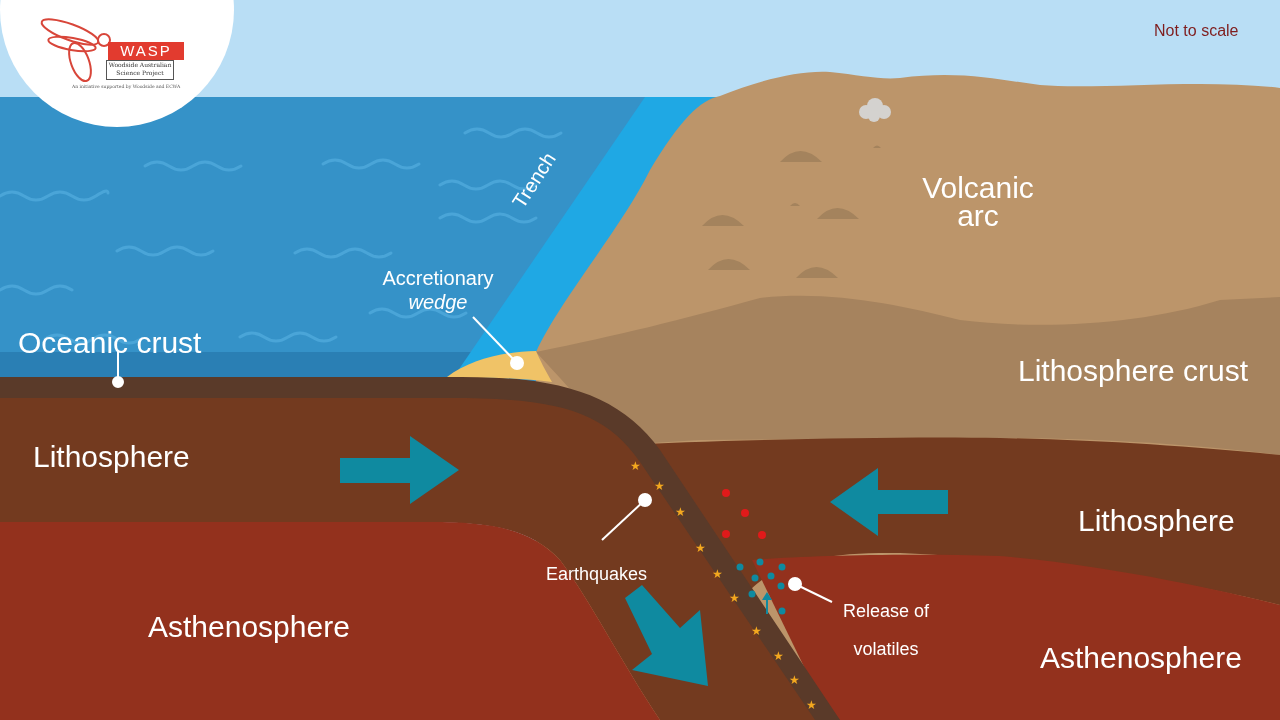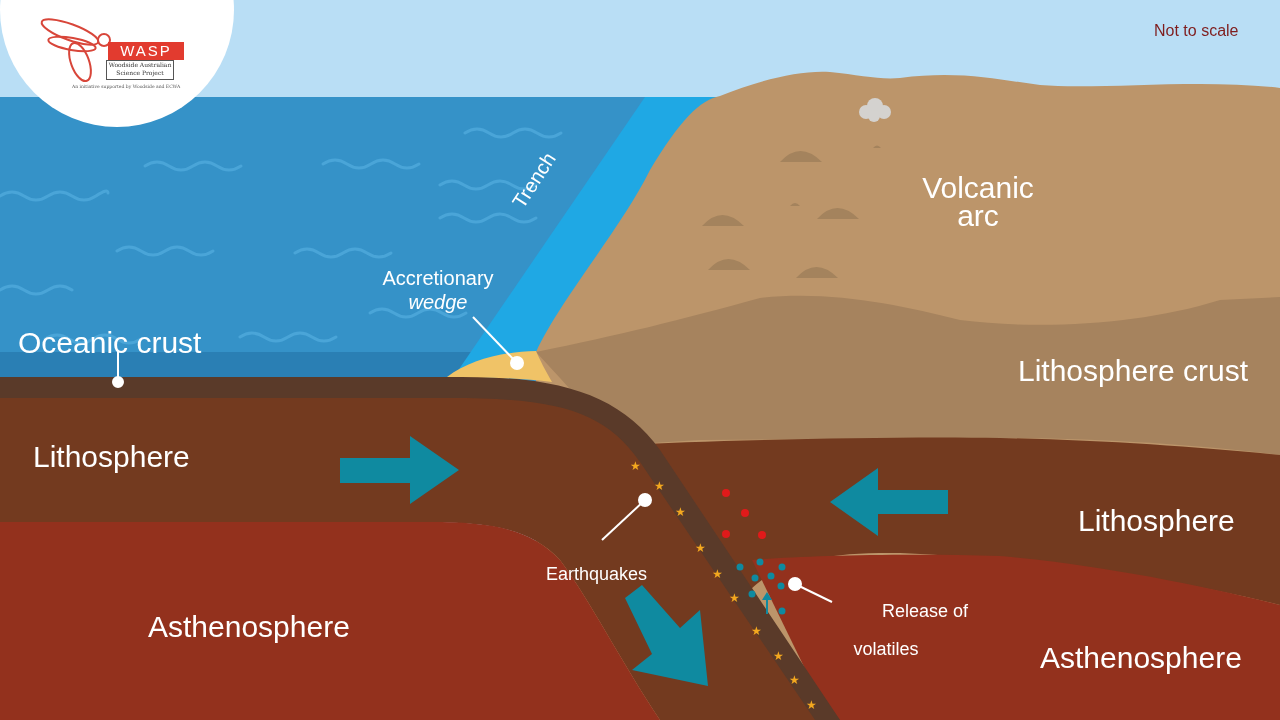--- a/index.html
+++ b/index.html
@@ -142,16 +142,16 @@
 <div class="lbl big" style="left:18px; top:314px;margin-top:12px;">Oceanic crust</div>
 <div class="lbl mid" style="left:508px; top:200px; transform: rotate(-57deg); transform-origin: left top;">Trench</div>
 <div class="lbl mid" style="left:380px; top:267px; width:116px;">Accretionary</div>
 <div class="lbl mid" style="left:380px; top:291px; width:116px;font-style:italic;">wedge</div>
 <div class="lbl big" style="left:918px; top:171px; width:120px; text-align:center;">Volcanic</div>
 <div class="lbl big" style="left:918px; top:199px; width:120px; text-align:center;">arc</div>
 <div class="lbl big" style="left:1018px; top:354px;">Lithosphere crust</div>
 <div class="lbl big" style="left:33px; top:440px;">Lithosphere</div>
 <div class="lbl big" style="left:1078px; top:504px;">Lithosphere</div>
 <div class="lbl small" style="left:546px; top:546px;margin-top:19px;">Earthquakes</div>
-<div class="lbl small" style="left:836px; top:602px; width:100px;margin-left:39px;">Release of</div>
+<div class="lbl small" style="left:836px; top:602px; width:100px;">Release of</div>
 <div class="lbl small" style="left:836px; top:640px; width:100px;">volatiles</div>
 <div class="lbl big" style="left:148px; top:610px;">Asthenosphere</div>
 <div class="lbl big" style="left:1040px; top:641px;">Asthenosphere</div>
 
 </body></html>

